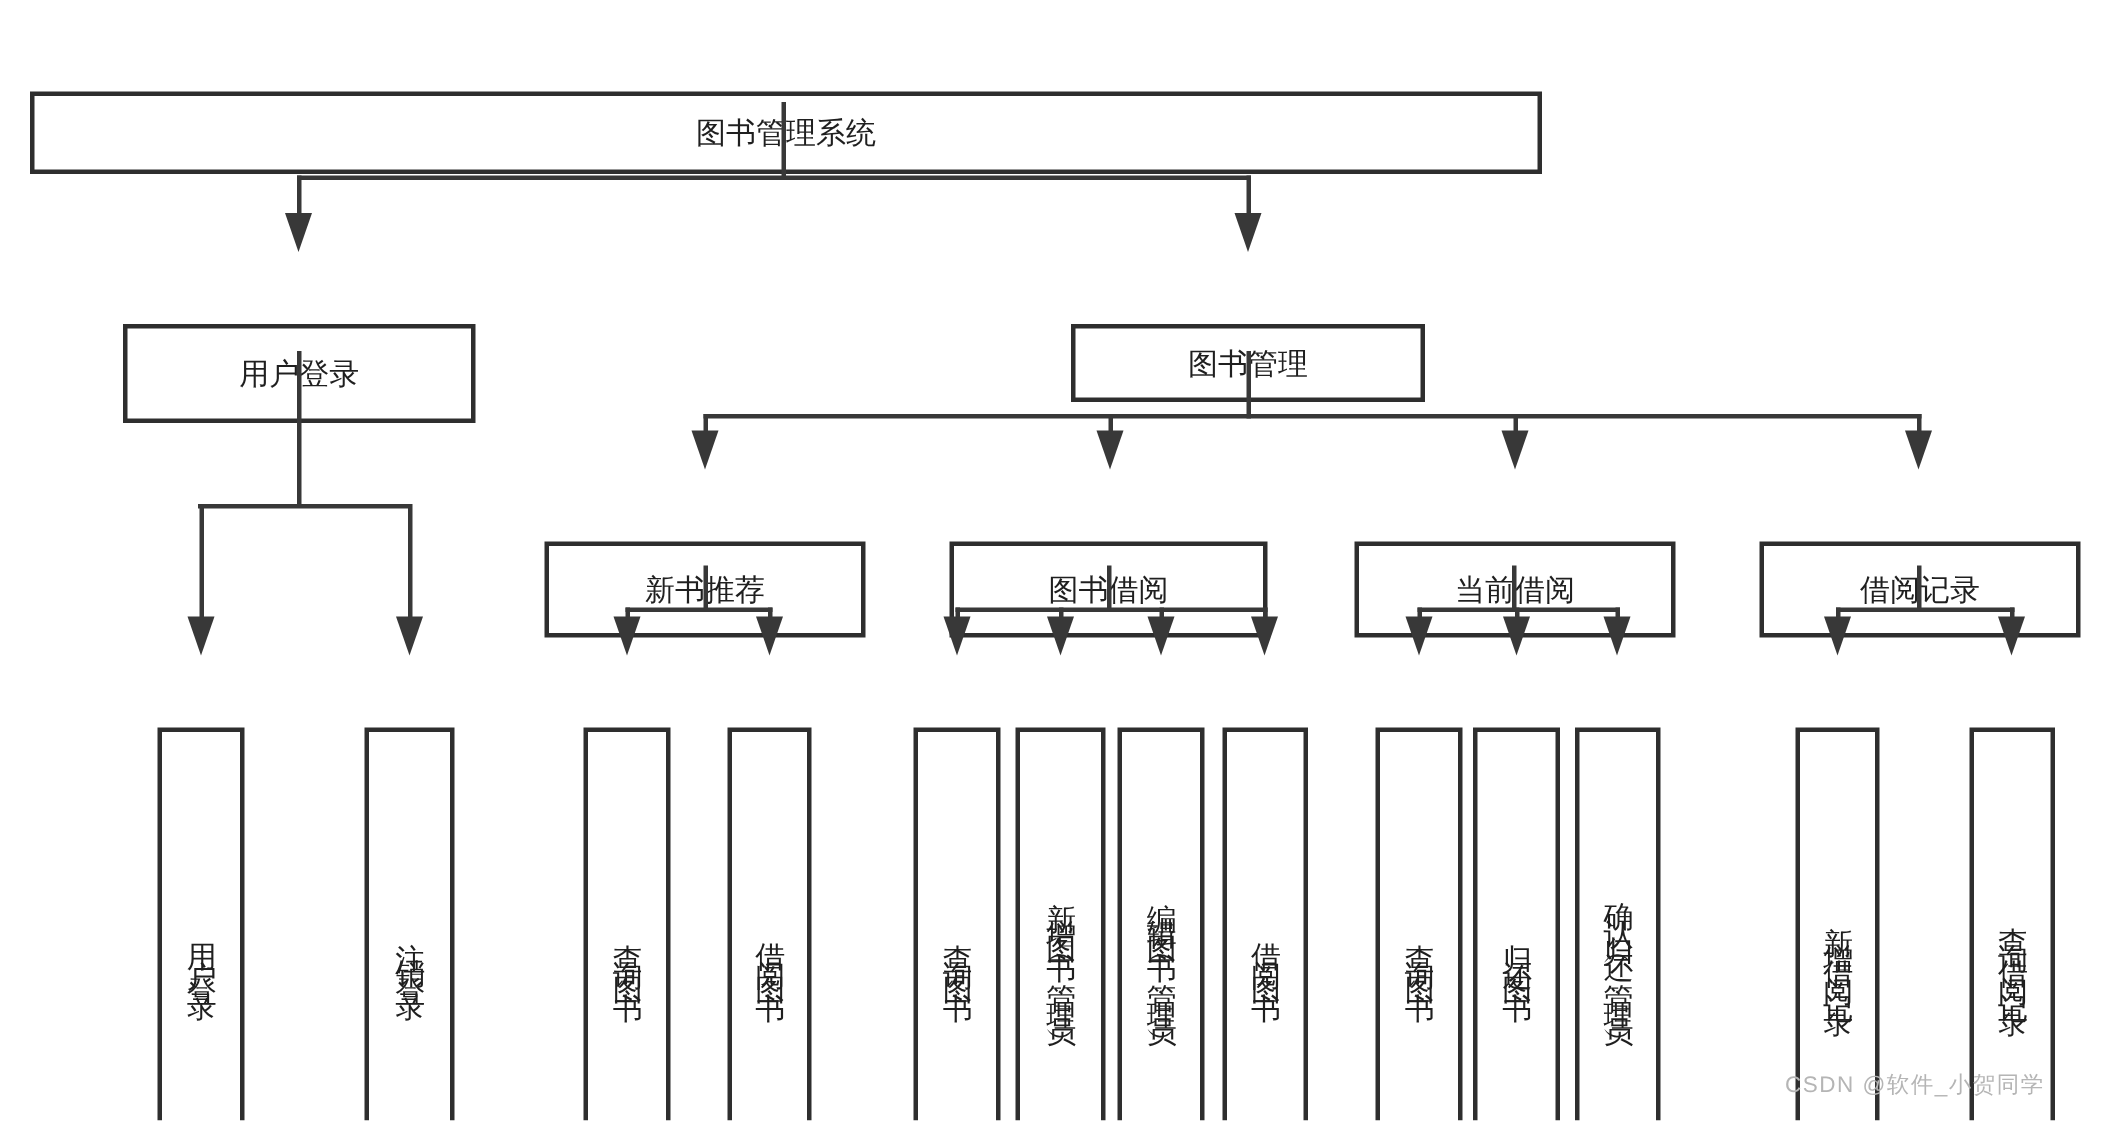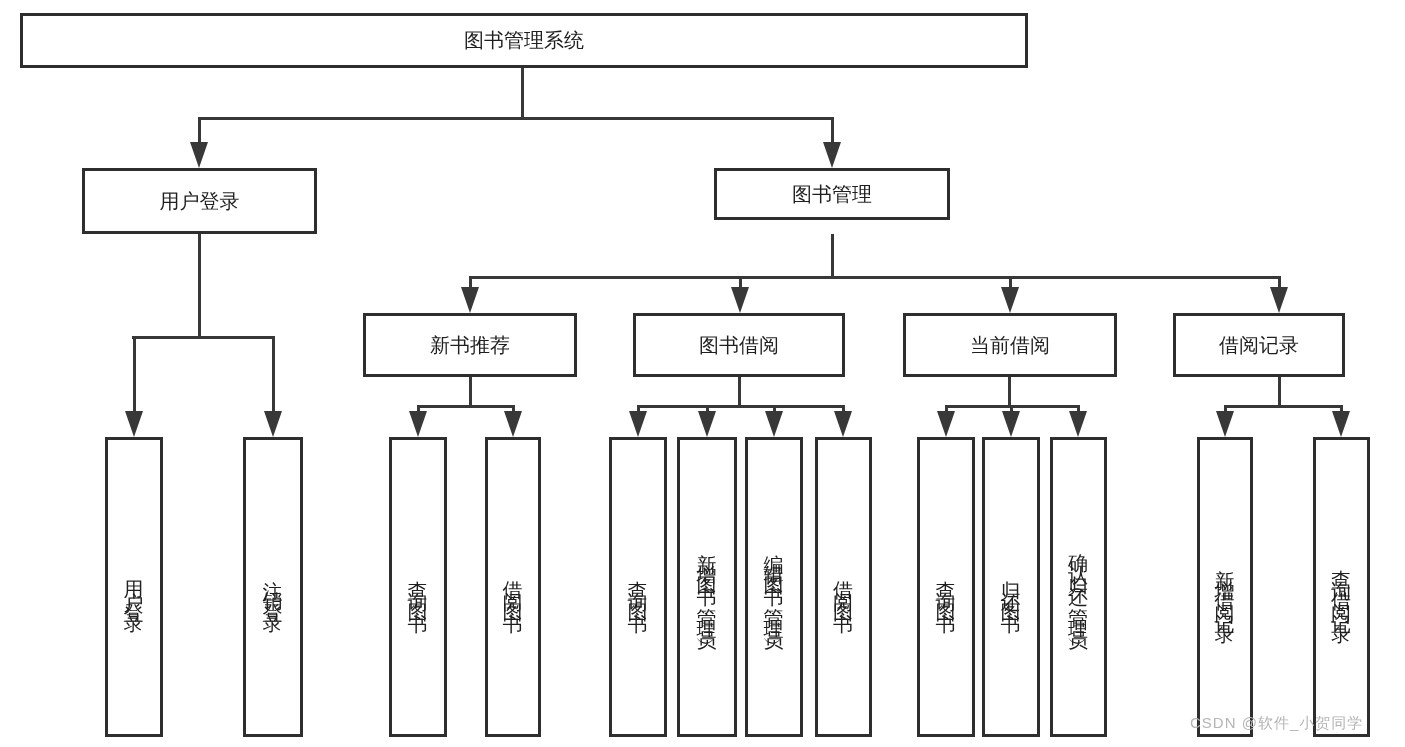--- a/index.html
+++ b/index.html
@@ -21,20 +21,21 @@
     position:absolute;
     box-sizing:border-box;
     background:#fff;
     border:3px solid var(--box_border);
     display:flex;
     align-items:center;
     justify-content:center;
     color:var(--text);
     font-size:20px;
     text-align:center;
+    margin-top:48px;
   }
   .vbox span{
     writing-mode:vertical-rl;
     text-orientation:mixed;
     letter-spacing:11px;
     line-height:1;
     white-space:nowrap;
   }
   .hline,.vline{position:absolute;background:var(--line);}
   .hline{height:3px;}
@@ -99,21 +100,21 @@
 
   <div class="box" style="left:633px;top:313px;width:212px;height:64px">
     <span>图书借阅</span>
   </div>
   <div class="box" style="left:363px;top:313px;width:214px;height:64px">
     <span>新书推荐</span>
   </div>
   <div class="box" style="left:903px;top:313px;width:214px;height:64px">
     <span>当前借阅</span>
   </div>
-  <div class="box" style="left:1173px;top:313px;width:172px;height:64px">
+  <div class="box" style="left:1173px;top:313px;width:214px;height:64px">
     <span>借阅记录</span>
   </div>
 
   <div class="vline" style="left:469px;top:377px;height:31px"></div>
   <div class="hline" style="left:417px;top:405px;width:98px"></div>
   <div class="vline" style="left:417px;top:405px;height:10px"></div>
   <div class="arrow" style="left:409px;top:411px"></div>
   <div class="vline" style="left:512px;top:405px;height:10px"></div>
   <div class="arrow" style="left:504px;top:411px"></div>
 

